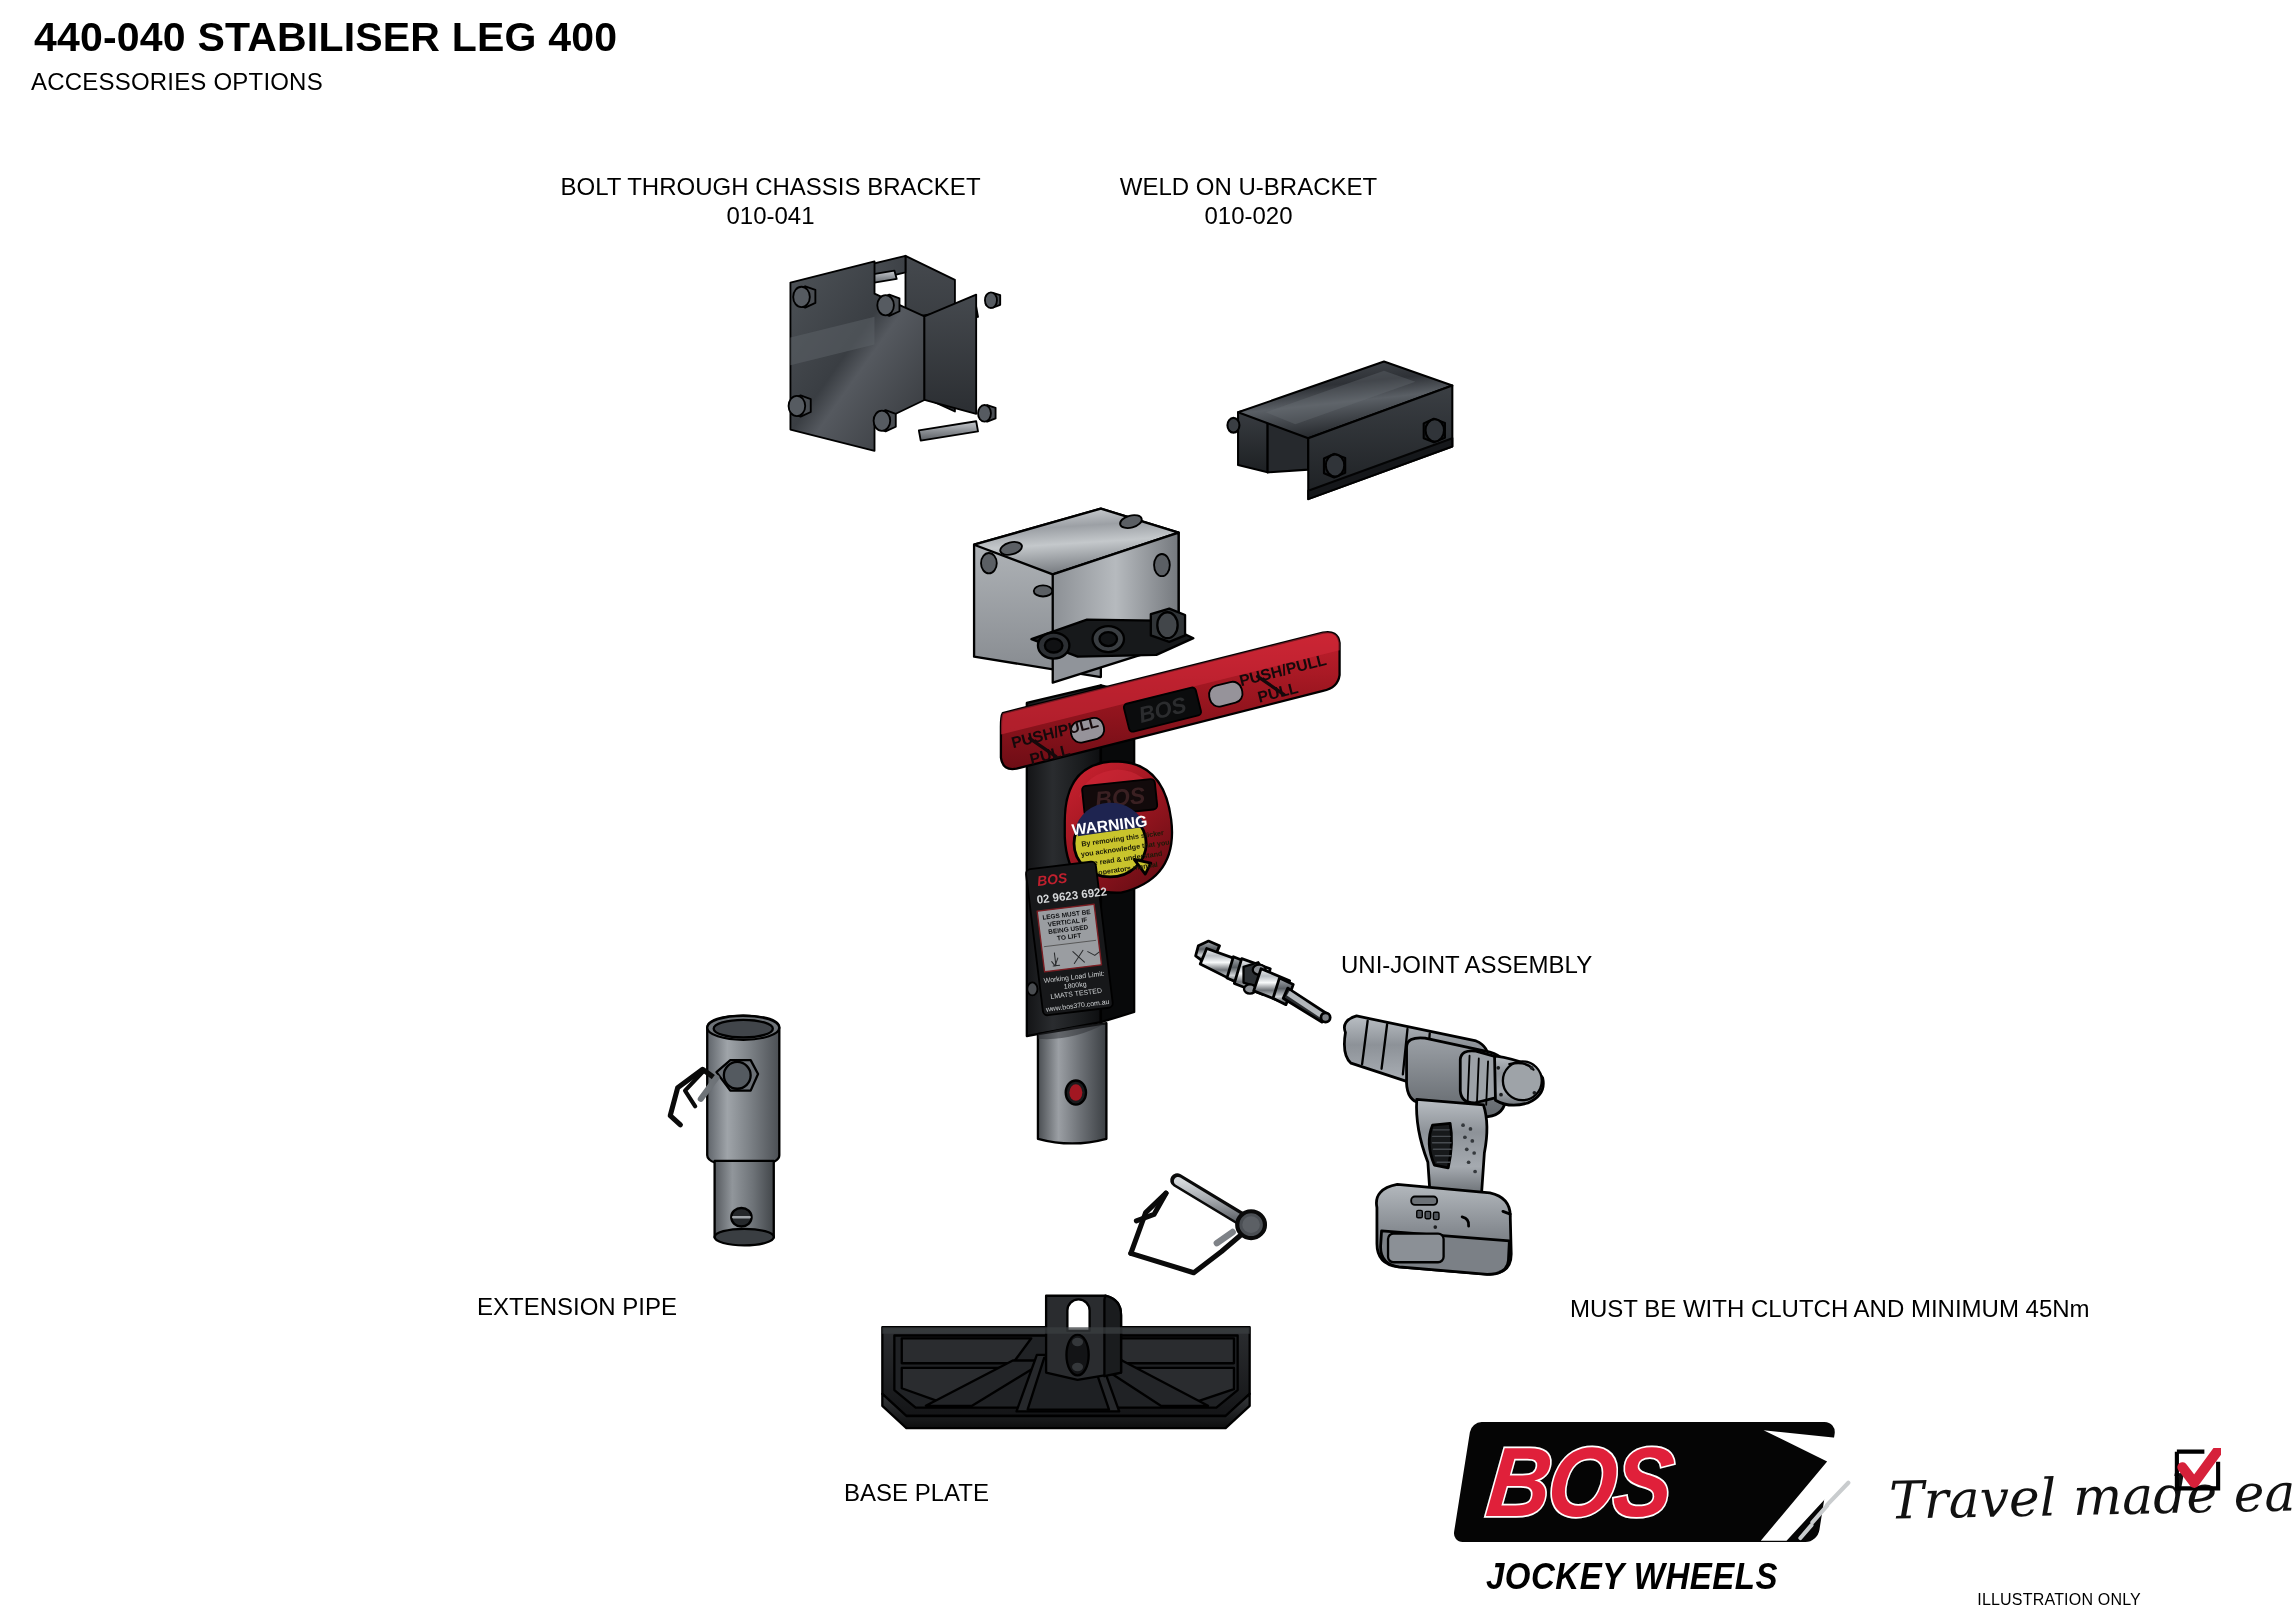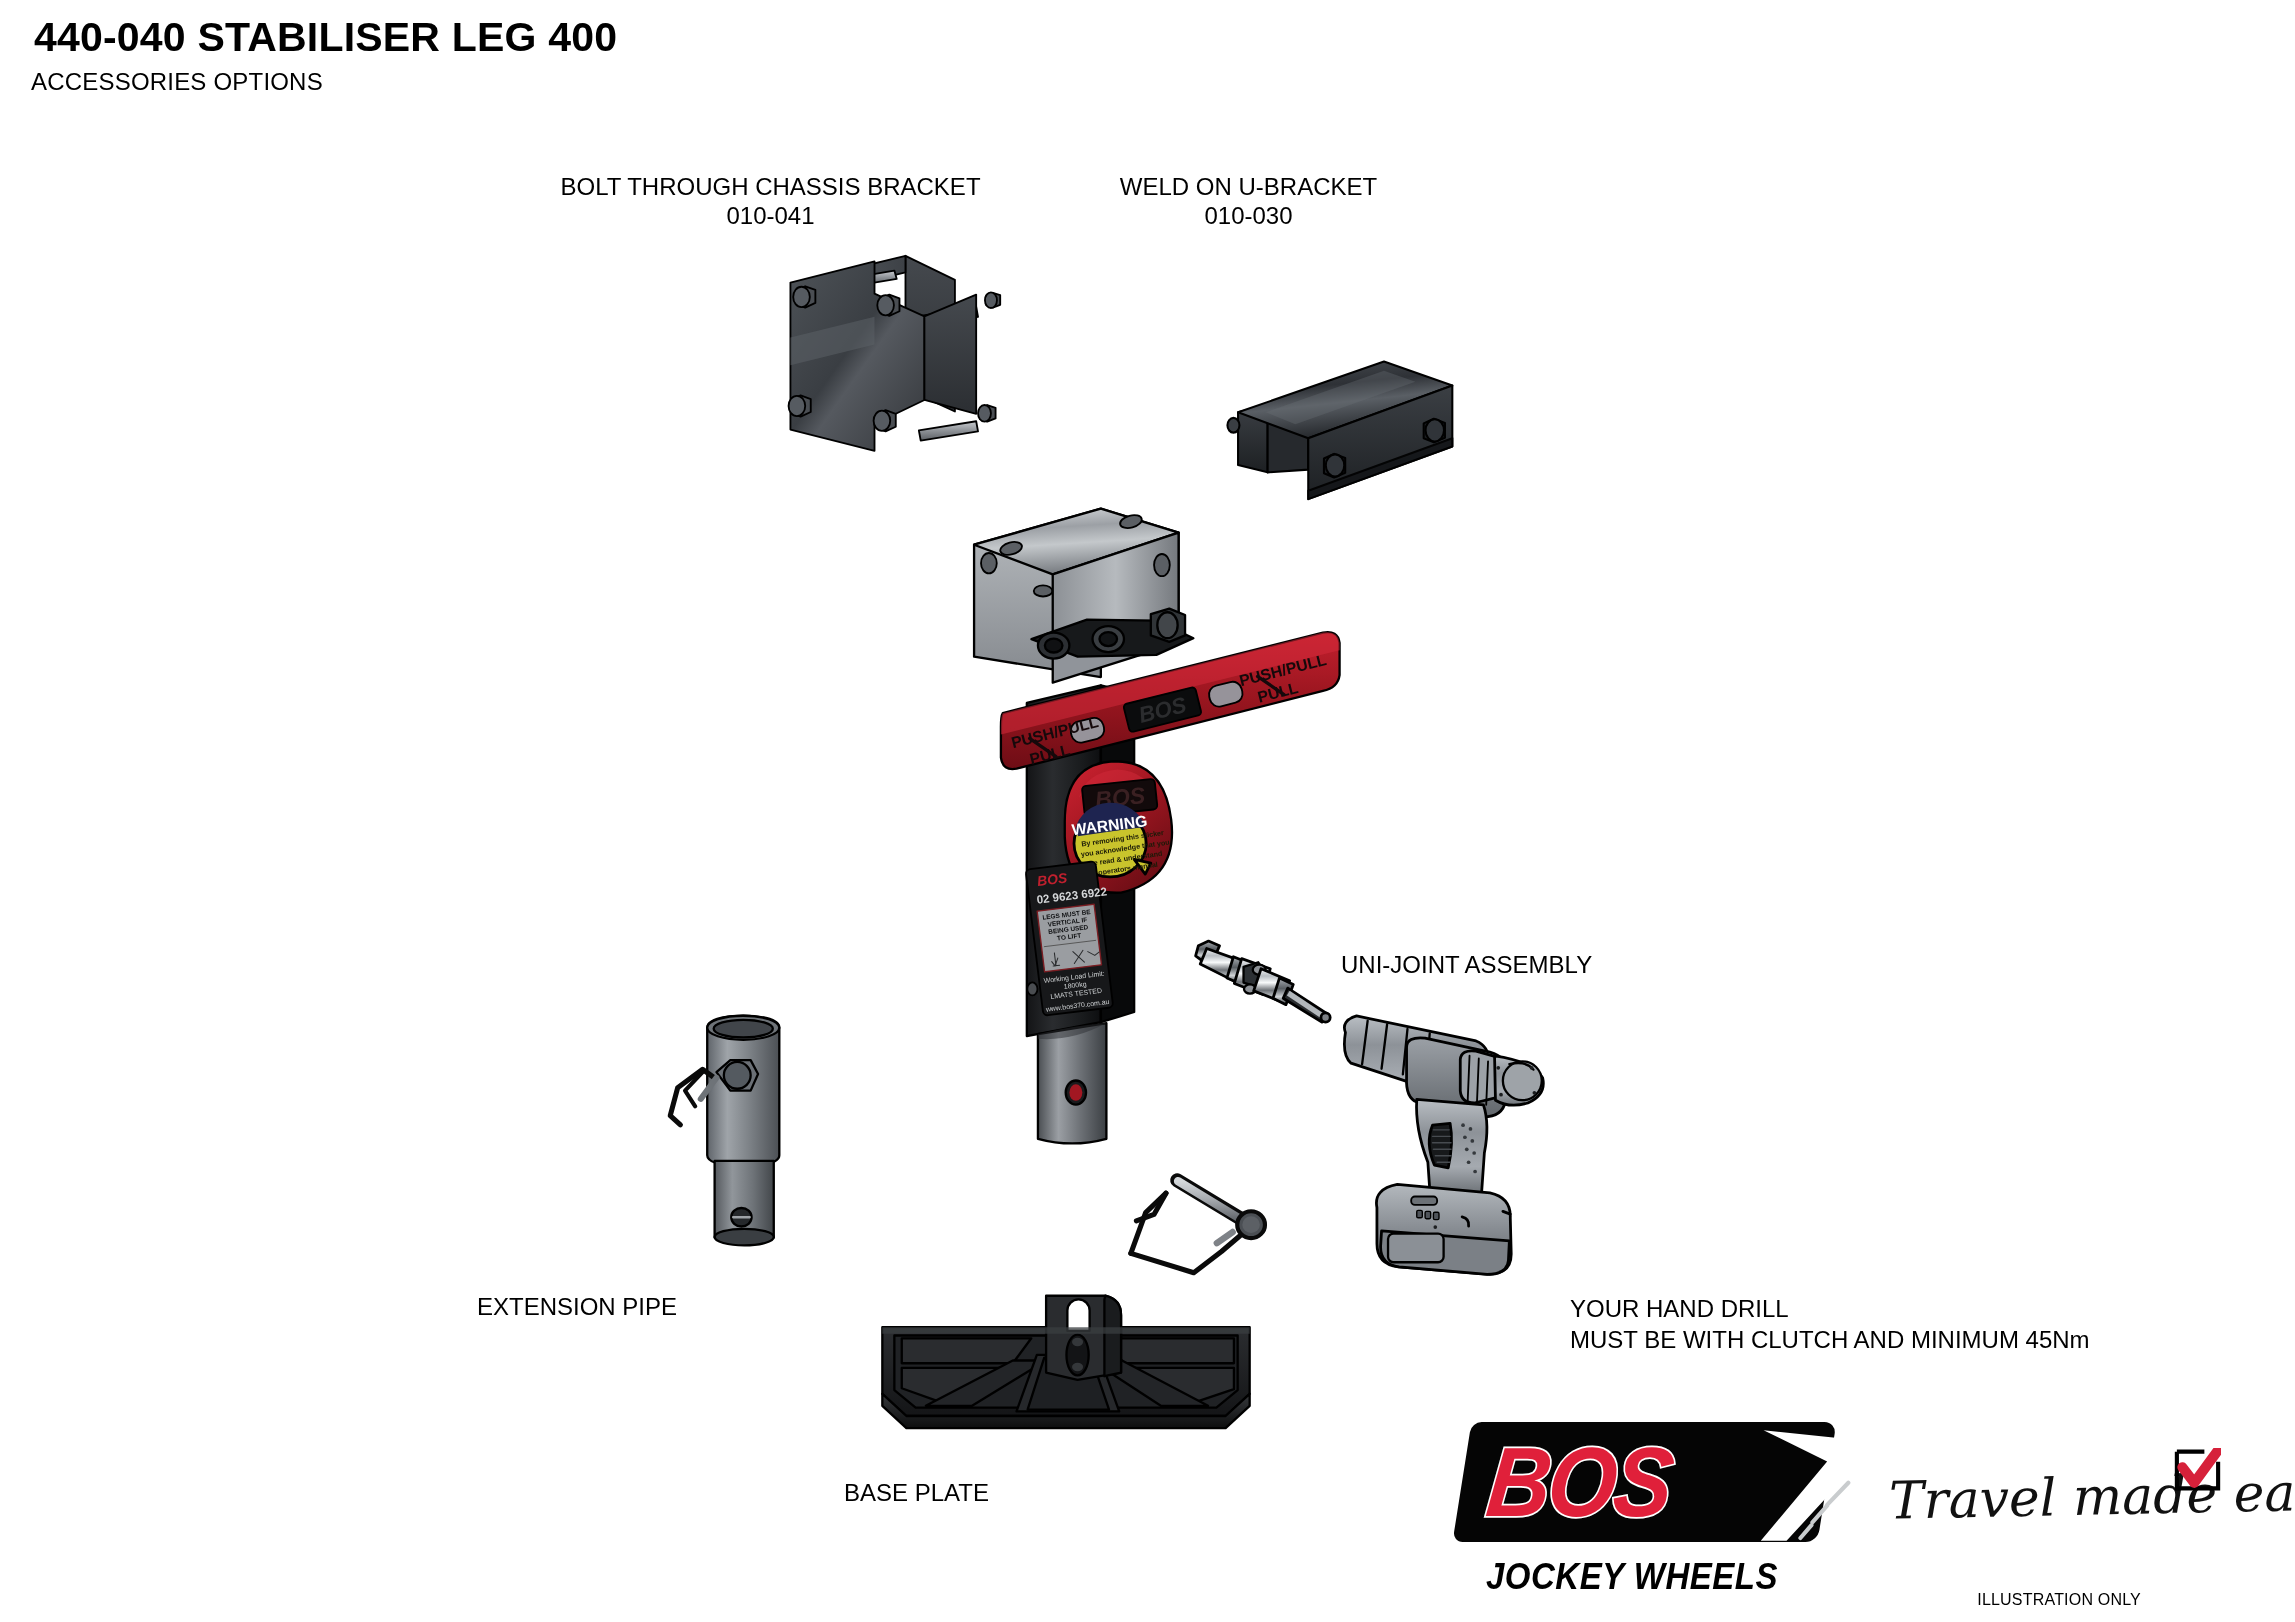--- a/index.html
+++ b/index.html
@@ -155,37 +155,36 @@
 <div class="page-title">440-040 STABILISER LEG 400</div>
 <div class="page-subtitle">ACCESSORIES OPTIONS</div>
 
 <div class="callout center lbl-bolt-bracket">
   <div>BOLT THROUGH CHASSIS BRACKET</div>
   <div>010-041</div>
 </div>
 
 <div class="callout center lbl-weld-bracket">
   <div>WELD ON U-BRACKET</div>
-  <div>010-030</div>
+  <div>010-020</div>
 </div>
 
 <div class="callout left lbl-unijoint">
   <div>UNI-JOINT ASSEMBLY</div>
 </div>
 
 <div class="callout left lbl-extension">
   <div>EXTENSION PIPE</div>
 </div>
 
 <div class="callout left lbl-baseplate">
   <div>BASE PLATE</div>
 </div>
 
 <div class="callout left lbl-handdrill">
-  <div>YOUR HAND DRILL</div>
   <div>MUST BE WITH CLUTCH AND MINIMUM 45Nm</div>
 </div>
 
 <div class="art art-bolt-bracket">
   <svg viewBox="0 0 580 480" width="268" height="222">
     <defs>
       <linearGradient id="gbFace" x1="0" y1="0" x2="1" y2="1">
         <stop offset="0" stop-color="#4e5358"></stop>
           <stop offset="0.45" stop-color="#3a3e43"></stop>
         <stop offset="0.55" stop-color="#55595f"></stop>

